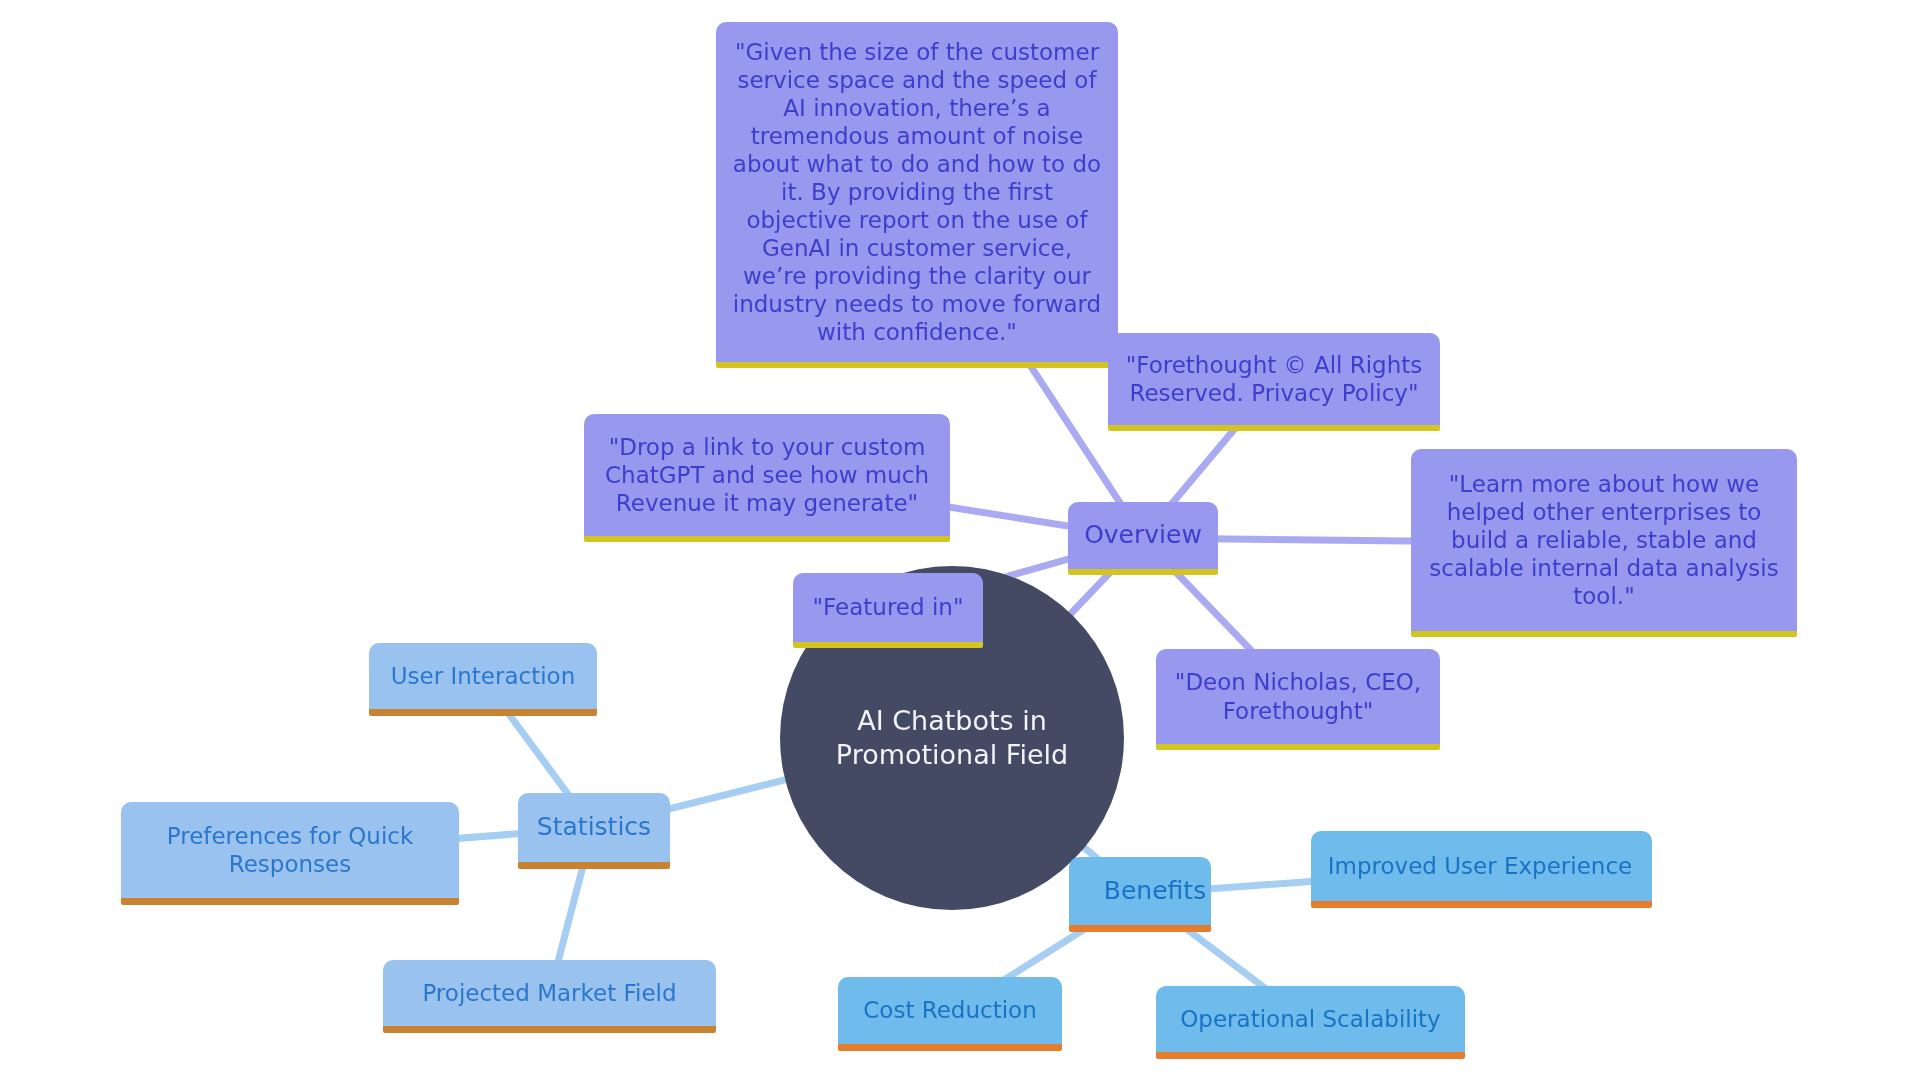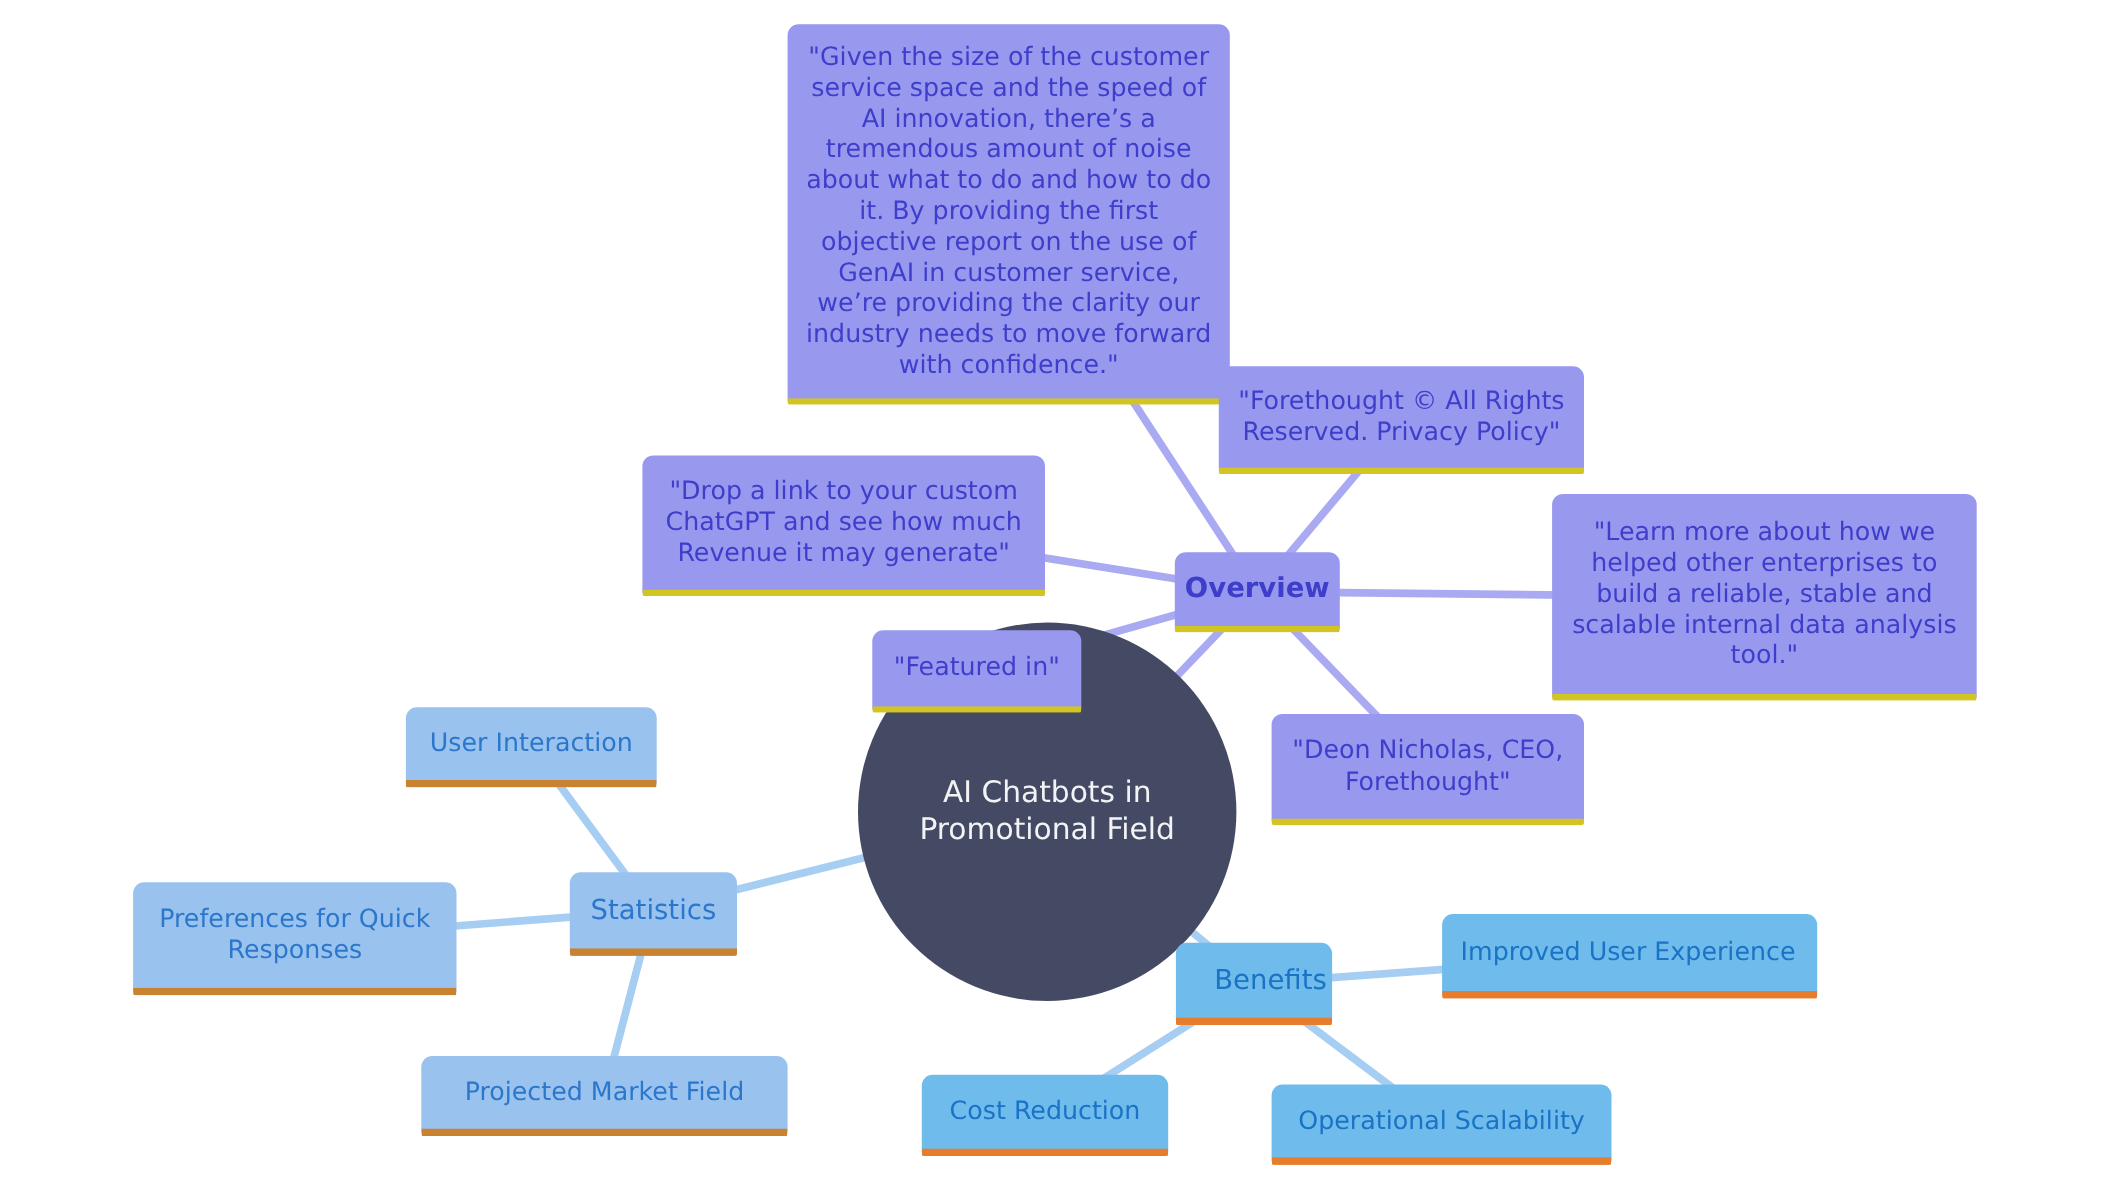--- a/index.html
+++ b/index.html
@@ -92,39 +92,39 @@
     <g stroke="#a6cdf2" stroke-width="7" stroke-linecap="round">
       <line x1="952" y1="738" x2="1140" y2="894"></line>
       <line x1="1140" y1="894" x2="1481" y2="869"></line>
       <line x1="1140" y1="894" x2="950" y2="1014"></line>
       <line x1="1140" y1="894" x2="1310" y2="1022"></line>
     </g>
   </svg>
 
   <div class="center-circle">AI Chatbots in Promotional Field</div>
 
-  <div class="node purple hub" style="left:1068px; top:502px; width:150px; height:73px;font-weight:bold;">Overview</div>
+  <div class="node purple hub" style="left:1068px; top:502px; width:150px; height:73px;">Overview</div>
 
   <div class="node purple" style="left:716px; top:22px; width:402px; height:346px;">"Given the size of the customer service space and the speed of AI innovation, there’s a tremendous amount of noise about what to do and how to do it. By providing the first objective report on the use of GenAI in customer service, we’re providing the clarity our industry needs to move forward with confidence."</div>
 
   <div class="node purple" style="left:1108px; top:333px; width:332px; height:98px;">"Forethought © All Rights Reserved. Privacy Policy"</div>
 
   <div class="node purple" style="left:584px; top:414px; width:366px; height:128px;">"Drop a link to your custom ChatGPT and see how much Revenue it may generate"</div>
 
   <div class="node purple" style="left:1411px; top:449px; width:386px; height:188px;">"Learn more about how we helped other enterprises to build a reliable, stable and scalable internal data analysis tool."</div>
 
   <div class="node purple" style="left:793px; top:573px; width:190px; height:75px;">"Featured in"</div>
 
   <div class="node purple" style="left:1156px; top:649px; width:284px; height:101px;">"Deon Nicholas, CEO, Forethought"</div>
 
   <div class="node stat hub" style="left:518px; top:793px; width:152px; height:76px;">Statistics</div>
 
   <div class="node stat" style="left:369px; top:643px; width:228px; height:73px;">User Interaction</div>
 
-  <div class="node stat" style="left:121px; top:802px; width:294px; height:103px;text-align:center;">Preferences for Quick Responses</div>
+  <div class="node stat" style="left:121px; top:802px; width:338px; height:103px;text-align:center;">Preferences for Quick Responses</div>
 
   <div class="node stat" style="left:383px; top:960px; width:333px; height:73px;">Projected Market Field</div>
 
   <div class="node benefit hub" style="left:1069px; top:857px; width:142px; height:75px;padding-left:44px;">Benefits</div>
 
   <div class="node benefit" style="left:1311px; top:831px; width:341px; height:77px;padding-left:11px;">Improved User Experience</div>
 
   <div class="node benefit" style="left:838px; top:977px; width:224px; height:74px;">Cost Reduction</div>
 
   <div class="node benefit" style="left:1156px; top:986px; width:309px; height:73px;">Operational Scalability</div>

